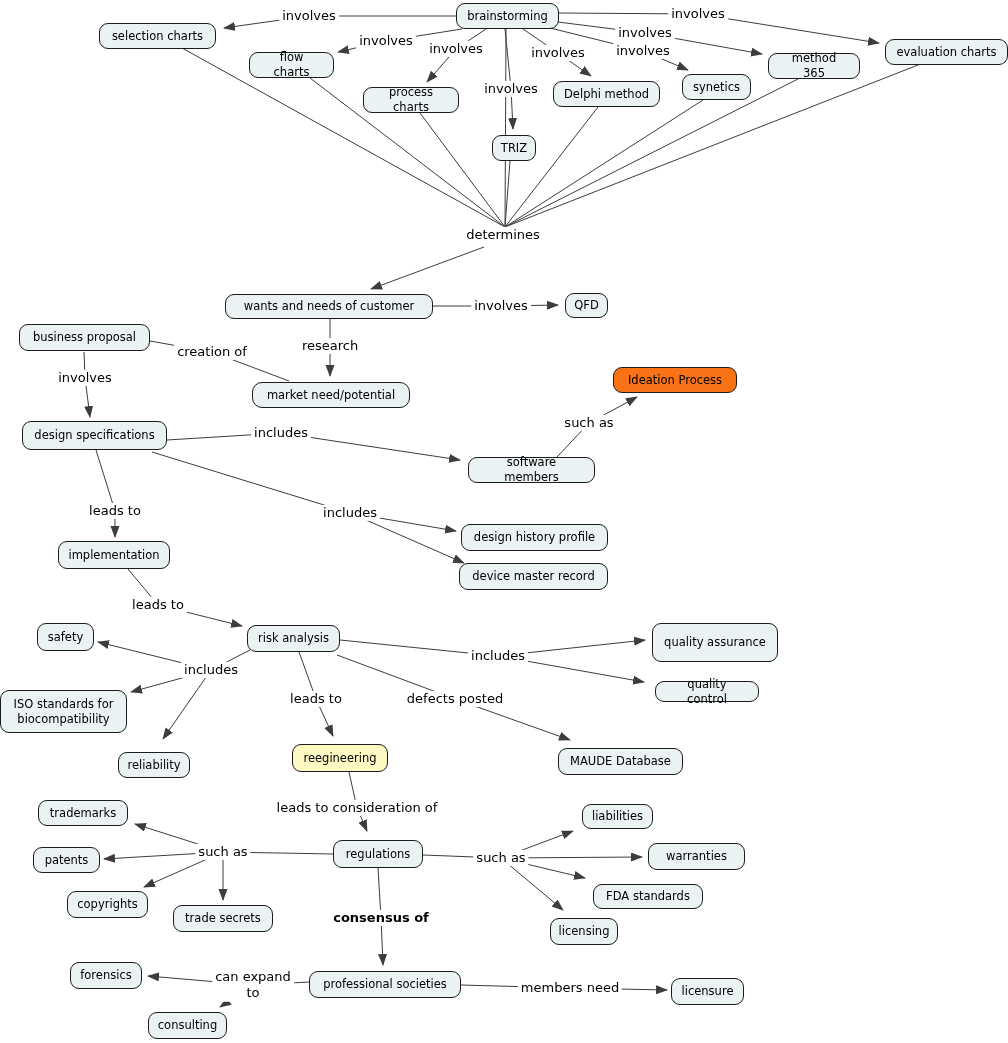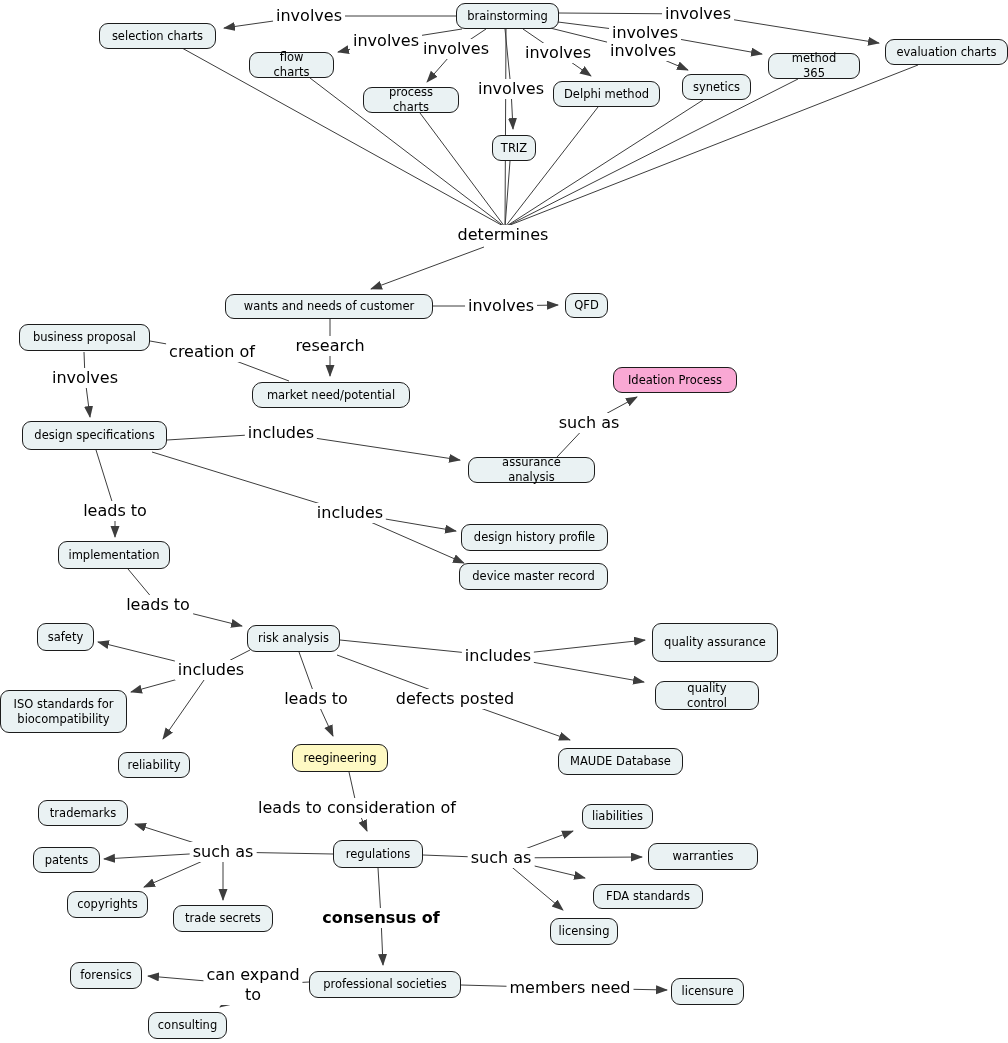--- a/index.html
+++ b/index.html
@@ -26,21 +26,21 @@
     line-height: 1.3;
     color: #000000;
     white-space: pre-line;
     padding: 1px 10px;
   }
   .edge-label {
     position: absolute;
     transform: translate(-50%, -50%);
     background: #ffffff;
     padding: 0 3px;
-    font-size: 16px;
+    font-size: 13px;
     line-height: 1.25;
     color: #000000;
     text-align: center;
     white-space: pre-line;
   }
 </style>
 </head>
 <body>
 
 <div id="map">
@@ -136,41 +136,41 @@
       <div class="node" style="left: 492px; top: 135px; width: 44px; height: 26px; background: rgb(234, 242, 243); border-color: rgb(28, 28, 28);">TRIZ</div>
       <div class="node" style="left: 553px; top: 81px; width: 107px; height: 26px; background: rgb(234, 242, 243); border-color: rgb(28, 28, 28);">Delphi method</div>
       <div class="node" style="left: 682px; top: 74px; width: 69px; height: 26px; background: rgb(234, 242, 243); border-color: rgb(28, 28, 28);">synetics</div>
       <div class="node" style="left: 768px; top: 53px; width: 92px; height: 26px; background: rgb(234, 242, 243); border-color: rgb(28, 28, 28);">method 365</div>
       <div class="node" style="left: 885px; top: 39px; width: 123px; height: 26px; background: rgb(234, 242, 243); border-color: rgb(28, 28, 28);">evaluation charts</div>
       <div class="node" style="left: 225px; top: 294px; width: 208px; height: 25px; background: rgb(234, 242, 243); border-color: rgb(28, 28, 28);">wants and needs of customer</div>
       <div class="node" style="left: 565px; top: 293px; width: 43px; height: 25px; background: rgb(234, 242, 243); border-color: rgb(28, 28, 28);">QFD</div>
       <div class="node" style="left: 19px; top: 324px; width: 131px; height: 27px; background: rgb(234, 242, 243); border-color: rgb(28, 28, 28);">business proposal</div>
       <div class="node" style="left: 252px; top: 382px; width: 158px; height: 26px; background: rgb(234, 242, 243); border-color: rgb(28, 28, 28); border-radius: 10px;">market need/potential</div>
       <div class="node" style="left: 22px; top: 421px; width: 145px; height: 29px; background: rgb(234, 242, 243); border-color: rgb(28, 28, 28);">design specifications</div>
-      <div class="node" style="left: 613px; top: 367px; width: 124px; height: 26px; background: #f9a8d4; border-color: rgb(28, 28, 28);">Ideation Process</div>
-      <div class="node" style="left: 468px; top: 457px; width: 127px; height: 26px; background: rgb(234, 242, 243); border-color: rgb(28, 28, 28);">assurance analysis</div>
+      <div class="node" style="left: 613px; top: 367px; width: 124px; height: 26px; background: #f97316; border-color: rgb(28, 28, 28);">Ideation Process</div>
+      <div class="node" style="left: 468px; top: 457px; width: 127px; height: 26px; background: rgb(234, 242, 243); border-color: rgb(28, 28, 28);">software members</div>
       <div class="node" style="left: 461px; top: 524px; width: 147px; height: 27px; background: rgb(234, 242, 243); border-color: rgb(28, 28, 28);">design history profile</div>
       <div class="node" style="left: 459px; top: 563px; width: 149px; height: 27px; background: rgb(234, 242, 243); border-color: rgb(28, 28, 28);">device master record</div>
       <div class="node" style="left: 58px; top: 541px; width: 112px; height: 28px; background: rgb(234, 242, 243); border-color: rgb(28, 28, 28);">implementation</div>
       <div class="node" style="left: 247px; top: 625px; width: 93px; height: 27px; background: rgb(234, 242, 243); border-color: rgb(28, 28, 28);">risk analysis</div>
       <div class="node" style="left: 37px; top: 623px; width: 57px; height: 28px; background: rgb(234, 242, 243); border-color: rgb(28, 28, 28);">safety</div>
       <div class="node" style="left: 0px; top: 690px; width: 127px; height: 43px; background: rgb(234, 242, 243); border-color: rgb(28, 28, 28);">ISO standards for
 biocompatibility</div>
       <div class="node" style="left: 118px; top: 752px; width: 72px; height: 26px; background: rgb(234, 242, 243); border-color: rgb(28, 28, 28);">reliability</div>
       <div class="node" style="left: 652px; top: 623px; width: 126px; height: 39px; background: rgb(234, 242, 243); border-color: rgb(28, 28, 28);">quality assurance</div>
-      <div class="node" style="left: 655px; top: 681px; width: 104px; height: 29px; background: rgb(234, 242, 243); border-color: rgb(28, 28, 28);">quality control</div>
+      <div class="node" style="left: 655px; top: 681px; width: 104px; height: 21px; background: rgb(234, 242, 243); border-color: rgb(28, 28, 28);">quality control</div>
       <div class="node" style="left: 292px; top: 744px; width: 96px; height: 28px; background: #fef9c3; border-color: rgb(28, 28, 28);">reegineering</div>
       <div class="node" style="left: 558px; top: 748px; width: 125px; height: 27px; background: rgb(234, 242, 243); border-color: rgb(28, 28, 28);">MAUDE Database</div>
       <div class="node" style="left: 38px; top: 800px; width: 90px; height: 26px; background: rgb(234, 242, 243); border-color: rgb(28, 28, 28);">trademarks</div>
       <div class="node" style="left: 33px; top: 847px; width: 67px; height: 26px; background: rgb(234, 242, 243); border-color: rgb(28, 28, 28);">patents</div>
       <div class="node" style="left: 67px; top: 891px; width: 81px; height: 27px; background: rgb(234, 242, 243); border-color: rgb(28, 28, 28);">copyrights</div>
       <div class="node" style="left: 173px; top: 905px; width: 100px; height: 27px; background: rgb(234, 242, 243); border-color: rgb(28, 28, 28);">trade secrets</div>
       <div class="node" style="left: 333px; top: 840px; width: 90px; height: 28px; background: rgb(234, 242, 243); border-color: rgb(28, 28, 28);">regulations</div>
       <div class="node" style="left: 582px; top: 804px; width: 71px; height: 25px; background: rgb(234, 242, 243); border-color: rgb(28, 28, 28);">liabilities</div>
-      <div class="node" style="left: 648px; top: 843px; width: 110px; height: 27px; background: rgb(234, 242, 243); border-color: rgb(28, 28, 28);">warranties</div>
+      <div class="node" style="left: 648px; top: 843px; width: 97px; height: 27px; background: rgb(234, 242, 243); border-color: rgb(28, 28, 28);">warranties</div>
       <div class="node" style="left: 593px; top: 884px; width: 110px; height: 25px; background: rgb(234, 242, 243); border-color: rgb(28, 28, 28);">FDA standards</div>
       <div class="node" style="left: 550px; top: 918px; width: 68px; height: 27px; background: rgb(234, 242, 243); border-color: rgb(28, 28, 28);">licensing</div>
       <div class="node" style="left: 309px; top: 971px; width: 152px; height: 27px; background: rgb(234, 242, 243); border-color: rgb(28, 28, 28);">professional societies</div>
       <div class="node" style="left: 70px; top: 962px; width: 72px; height: 27px; background: rgb(234, 242, 243); border-color: rgb(28, 28, 28);">forensics</div>
       <div class="node" style="left: 148px; top: 1012px; width: 79px; height: 27px; background: rgb(234, 242, 243); border-color: rgb(28, 28, 28);">consulting</div>
       <div class="node" style="left: 671px; top: 978px; width: 73px; height: 27px; background: rgb(234, 242, 243); border-color: rgb(28, 28, 28);">licensure</div>
     </div>
   <div id="labels-layer">
       <div class="edge-label" style="left: 309px; top: 16px;">involves</div>
       <div class="edge-label" style="left: 386px; top: 41px;">involves</div>

